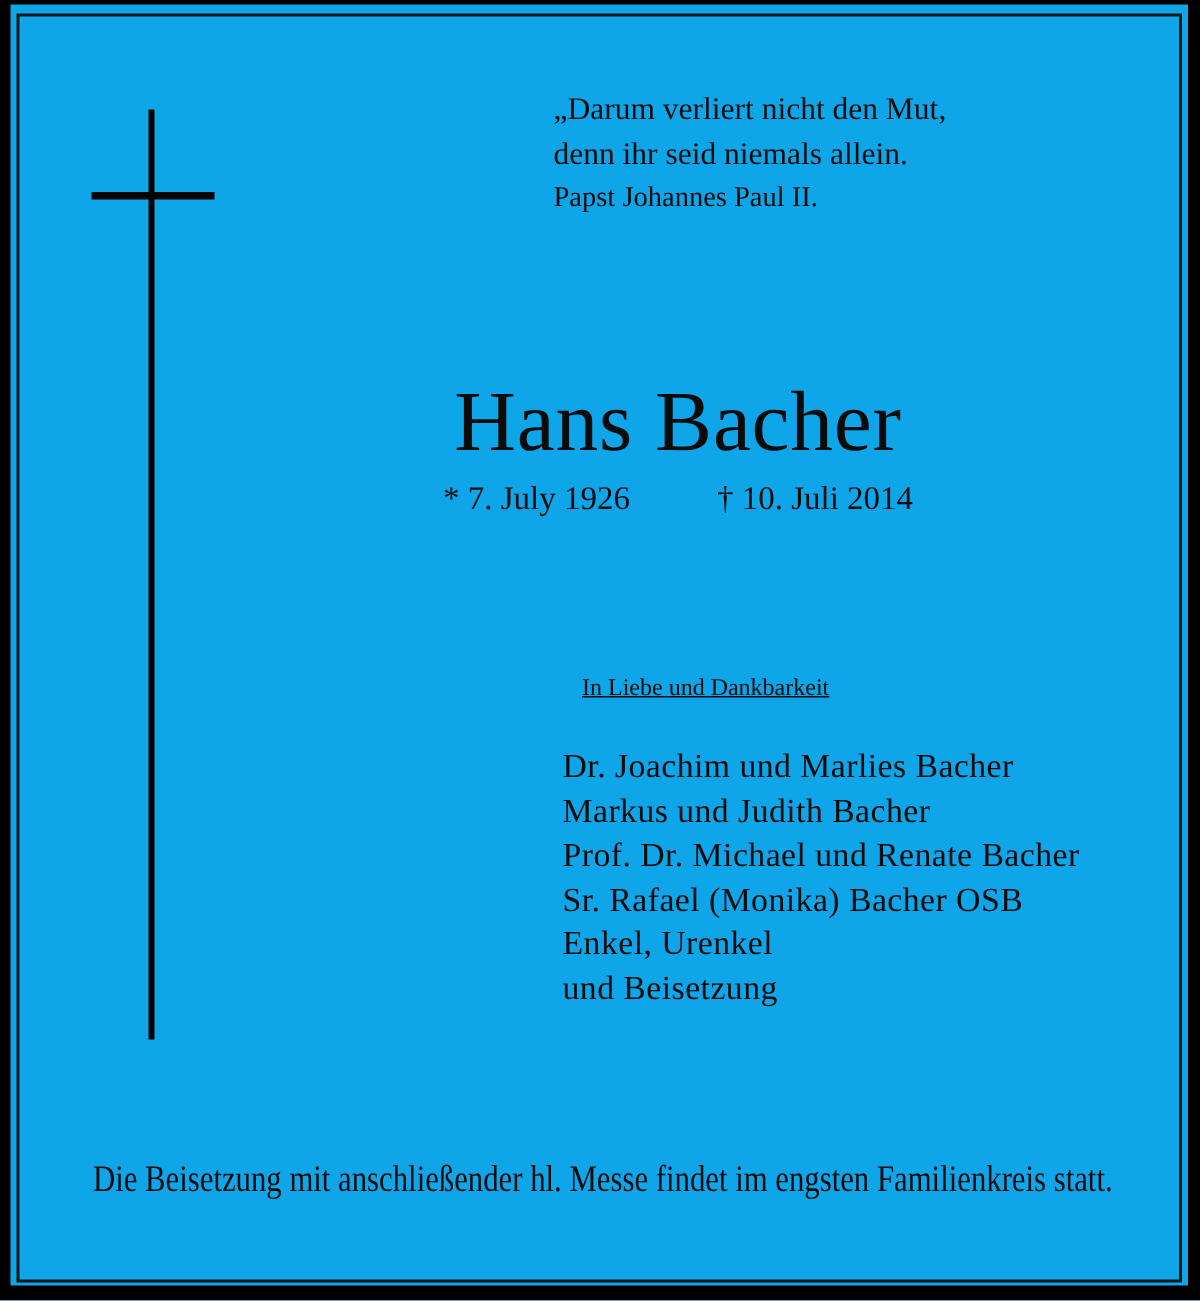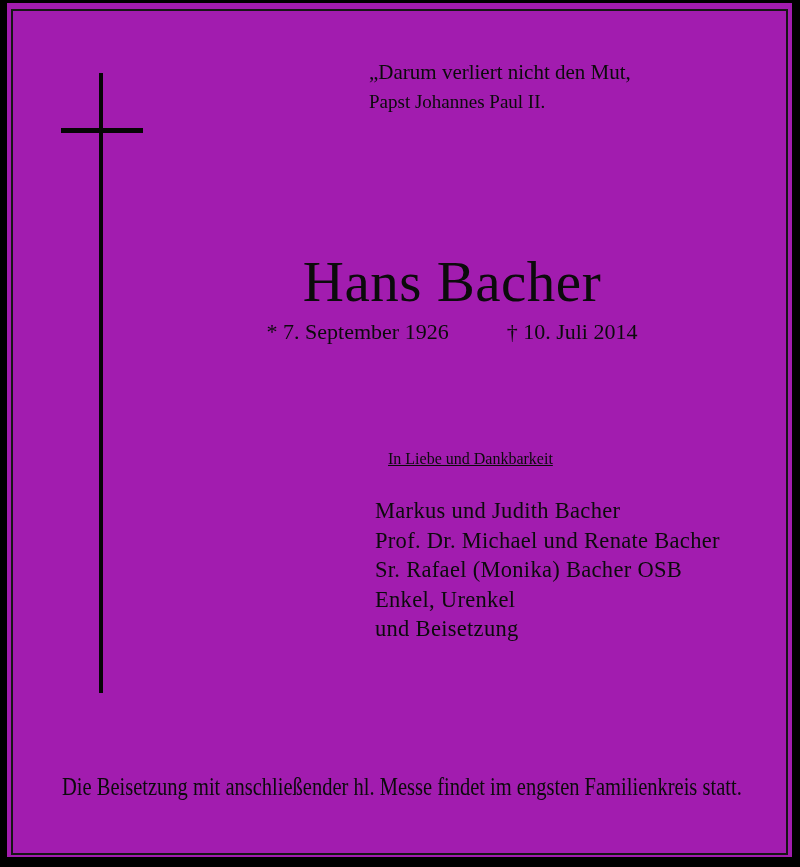--- a/index.html
+++ b/index.html
@@ -4,21 +4,21 @@
 <style>
   * { margin: 0; padding: 0; box-sizing: border-box; }
   html, body { background: #ffffff; }
   body {
     width: 800px; height: 867px;
     font-family: "Liberation Serif", "DejaVu Serif", serif;
     color: #0b0b0b;
     position: relative;
     overflow: hidden;
   }
-  .stage { position: absolute; inset: 0; background: #a21caf; }
+  .stage { position: absolute; inset: 0; background: #0ea5e9; }
 
   
   .outer-frame {
     position: absolute; inset: 0;
     border-style: solid; border-color: #000;
     border-width: 3px 8px 10px 7px;
   }
   .inner-frame {
     position: absolute;
     left: 11px; top: 9px; right: 12px; bottom: 12px;
@@ -85,33 +85,35 @@
   <div class="outer-frame"></div>
   <div class="inner-frame"></div>
 
   <div class="cross">
     <div class="cross-v"></div>
     <div class="cross-h"></div>
   </div>
 
   <div class="quote-block">
     <div>„Darum verliert nicht den Mut,</div>
+    <div>denn ihr seid niemals allein.</div>
     <div class="quote-attribution">Papst Johannes Paul II.</div>
   </div>
 
   <div class="deceased-name">Hans Bacher</div>
 
   <div class="life-dates">
-    <span>* 7. September 1926</span>
+    <span>* 7. July 1926</span>
     <span>† 10. Juli 2014</span>
   </div>
 
   <div class="intro-line">In Liebe und Dankbarkeit</div>
 
   <div class="mourners-list">
+    <div>Dr. Joachim und Marlies Bacher</div>
     <div>Markus und Judith Bacher</div>
     <div>Prof. Dr. Michael und Renate Bacher</div>
     <div>Sr. Rafael (Monika) Bacher OSB</div>
     <div>Enkel, Urenkel</div>
     <div>und Beisetzung</div>
   </div>
 
   <div class="funeral-info">
     <span>Die Beisetzung mit anschließender hl. Messe findet im engsten Familienkreis statt.</span>
   </div>

